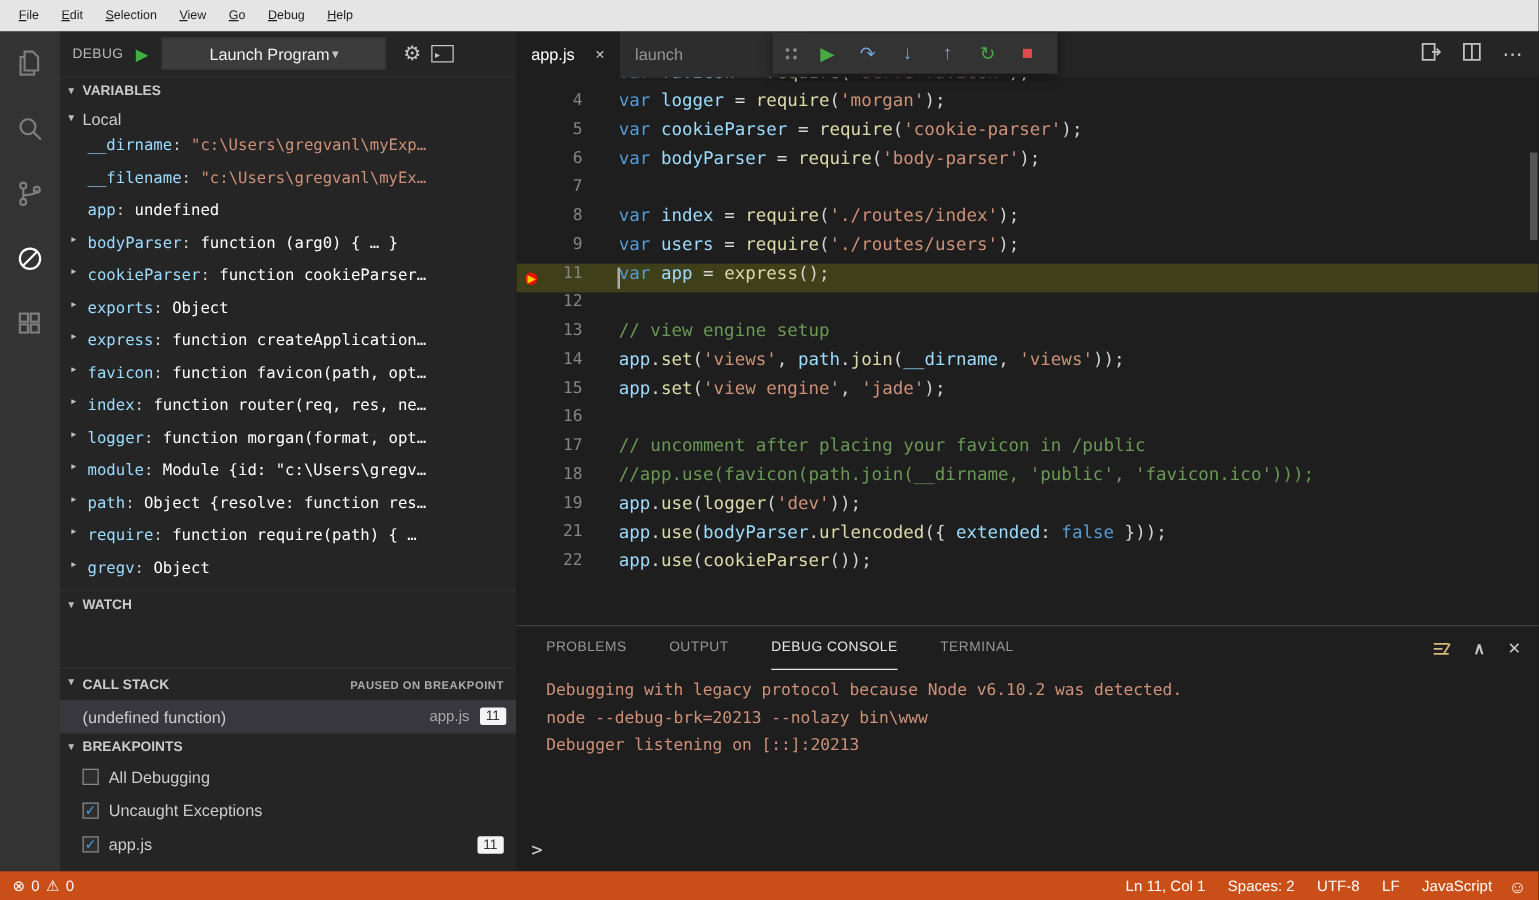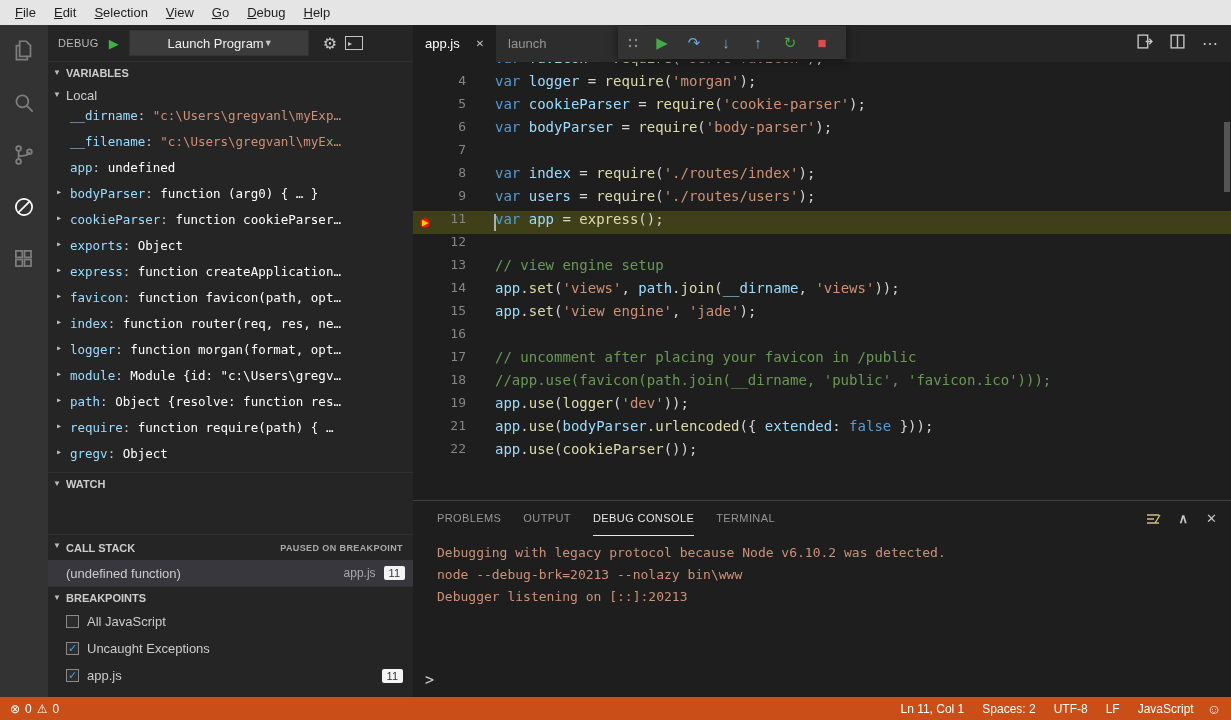--- a/index.html
+++ b/index.html
@@ -3,21 +3,21 @@
 <meta charset="utf-8">
 <style>
   * { box-sizing: border-box; margin: 0; padding: 0; }
   html,body { width:1231px; height:720px; overflow:hidden; background:#1E1E1E;
     font-family:"Liberation Sans", sans-serif; }
   .app { position:relative; width:1231px; height:720px; background:#1E1E1E; }
 
   
   .menubar { position:absolute; top:0; left:0; right:0; height:25px; background:#E5E5E5;
     display:flex; align-items:center; padding-left:6px; z-index:60; }
-  .menu-item { padding:0 9px; font-size:13px; color:#1E1E1E; line-height:25px; cursor:default; }
+  .menu-item { padding:0 9px; font-size:10px; color:#1E1E1E; line-height:25px; cursor:default; }
   .menu-item .mnemonic { text-decoration:underline; }
 
   
   .activitybar { position:absolute; top:25px; left:0; width:48px; bottom:23px; background:#333333; z-index:40; }
   .act-item { height:52px; display:flex; align-items:center; justify-content:center; }
   .act-item svg { stroke:#7E7E7E; fill:none; stroke-width:1.6; }
   .act-item.active svg { stroke:#FFFFFF; }
 
   
   .sidebar { position:absolute; top:25px; left:48px; width:365px; bottom:23px; background:#252526;
@@ -228,21 +228,21 @@
       <span class="line-badge">11</span>
     </div>
 
     <div class="sect-header">
       <span class="tri">▼</span>
       <span>BREAKPOINTS</span>
     </div>
     <div>
         <div class="bp-row">
           <span class="checkbox">✓</span>
-          <span class="bp-label">All JavaScript</span>
+          <span class="bp-label">All Debugging</span>
         </div>
         <div class="bp-row">
           <span class="checkbox checked">✓</span>
           <span class="bp-label">Uncaught Exceptions</span>
         </div>
         <div class="bp-row">
           <span class="checkbox checked">✓</span>
           <span class="bp-label">app.js</span>
           <span class="line-badge">11</span>
         </div>
@@ -307,21 +307,21 @@
           <div class="code-line"><span class="bp-zone"></span><span class="lnum">18</span><span class="code-text"><span class="tk-c">//app.use(favicon(path.join(__dirname, 'public', 'favicon.ico')));</span></span></div>
           <div class="code-line"><span class="bp-zone"></span><span class="lnum">19</span><span class="code-text"><span class="tk-v">app</span><span class="tk-p">.</span><span class="tk-f">use</span><span class="tk-p">(</span><span class="tk-f">logger</span><span class="tk-p">(</span><span class="tk-s">'dev'</span><span class="tk-p">));</span></span></div>
           <div class="code-line"><span class="bp-zone"></span><span class="lnum">21</span><span class="code-text"><span class="tk-v">app</span><span class="tk-p">.</span><span class="tk-f">use</span><span class="tk-p">(</span><span class="tk-v">bodyParser</span><span class="tk-p">.</span><span class="tk-f">urlencoded</span><span class="tk-p">({ </span><span class="tk-u">extended</span><span class="tk-p">: </span><span class="tk-k">false</span><span class="tk-p"> }));</span></span></div>
           <div class="code-line"><span class="bp-zone"></span><span class="lnum">22</span><span class="code-text"><span class="tk-v">app</span><span class="tk-p">.</span><span class="tk-f">use</span><span class="tk-p">(</span><span class="tk-f">cookieParser</span><span class="tk-p">());</span></span></div>
         </div>
       <div class="scroll-thumb"></div>
     </div>
 
     <div class="panel">
       <div class="panel-tabs">
-        <div style="display:flex;gap:22px;height:35px;">
+        <div style="display:flex;gap:34px;height:35px;">
             <div class="panel-tab">PROBLEMS</div>
             <div class="panel-tab">OUTPUT</div>
             <div class="panel-tab active">DEBUG CONSOLE</div>
             <div class="panel-tab">TERMINAL</div>
           </div>
         <div class="panel-actions">
           <span class="icon-btn">
             <svg width="16" height="16" viewBox="0 0 16 16" style="stroke:#D7BA7D;fill:none;stroke-width:1.4;">
                 <path d="M2 4h12M2 8h7M2 12h12"></path>
                 <line x1="10" y1="12" x2="15" y2="4"></line>

